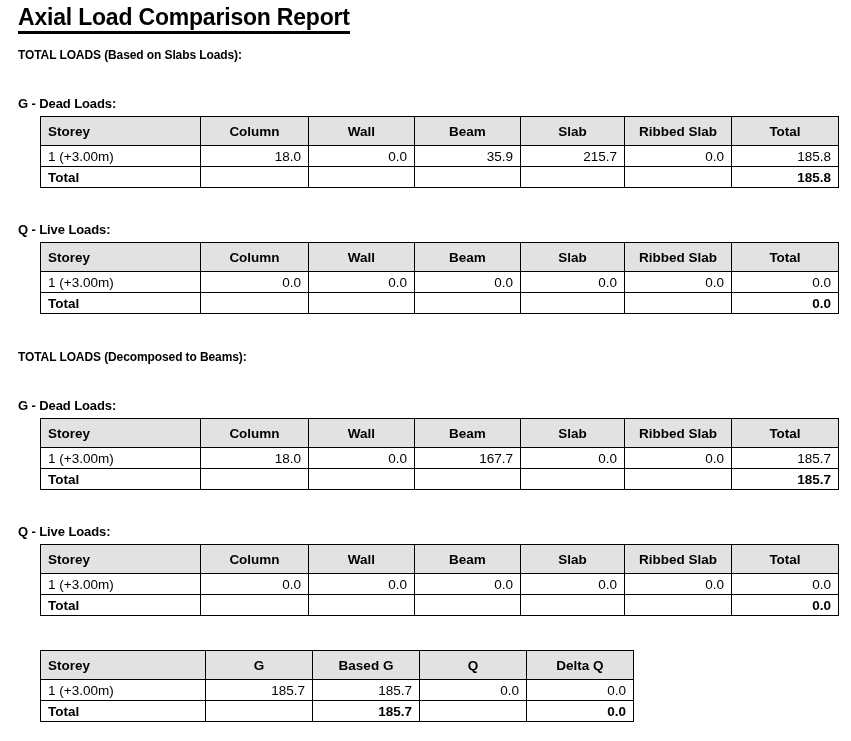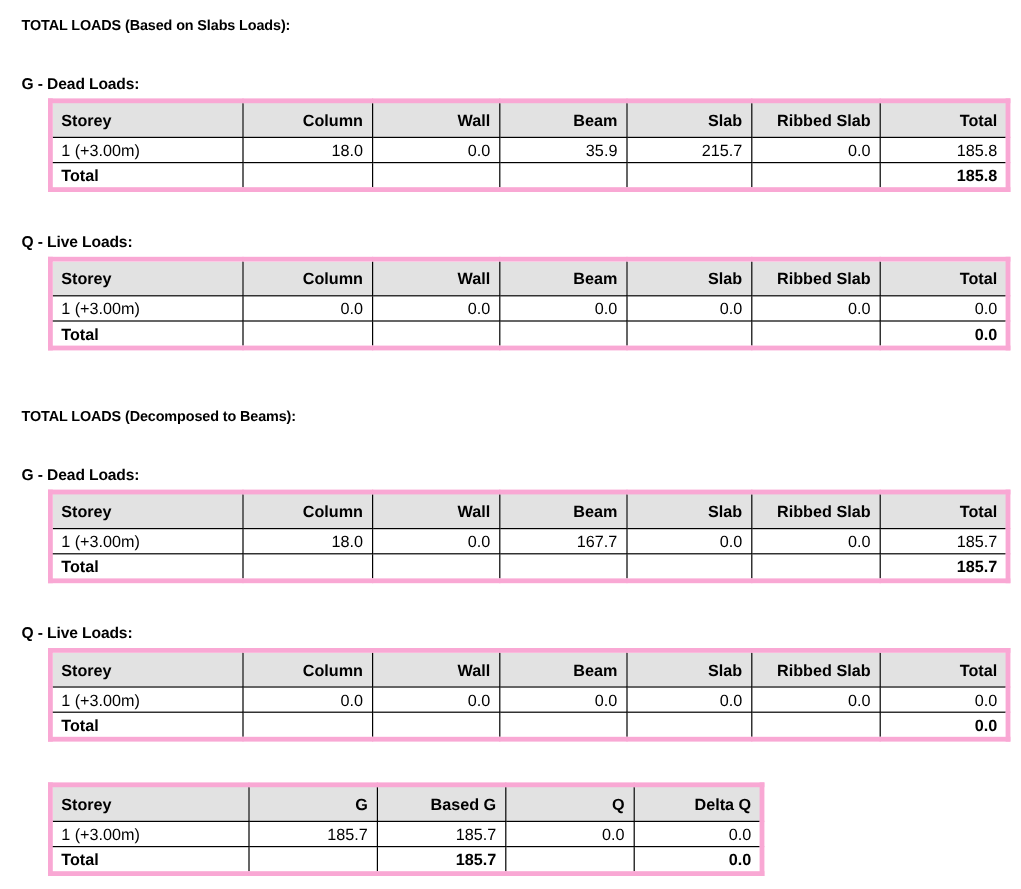--- a/index.html
+++ b/index.html
@@ -40,57 +40,56 @@
 
   
   .section-heading {
     font-size: 12px;
     font-weight: bold;
     padding-left: 18px;
     margin-top: 14px;
     letter-spacing: -0.1px;
   }
   .section-heading.spaced-top {
-    margin-top: 48px;
+    margin-top: 36px;
   }
 
   
   .sub-label {
     font-size: 13px;
     font-weight: bold;
     padding-left: 18px;
     margin-top: 34px;
     margin-bottom: 5px;
     letter-spacing: -0.1px;
   }
 
   
   table.load-table {
     border-collapse: collapse;
     margin-left: 40px;
     table-layout: fixed;
-    border: 4px solid #f9a8d4;
+    border: 1px solid #f9a8d4;
     background: #fff;
   }
   table.load-table.wide { width: 798px; }
   table.load-table.narrow { width: 593px; }
 
   table.load-table th,
   table.load-table td {
     border: 1px solid #000;
     font-size: 13.5px;
     padding: 0 7px;
     overflow: hidden;
     white-space: nowrap;
   }
   table.load-table thead th {
     background: #e2e2e2;
     height: 28px;
     font-weight: bold;
-    text-align: right;
   }
   table.load-table thead th.col-storey {
     text-align: left;
   }
   table.load-table tbody td {
     height: 20px;
     text-align: right;
     font-weight: normal;
   }
   table.load-table tbody td.col-storey {
@@ -117,20 +116,23 @@
   .narrow col.n1 { width: 107px; }
   .narrow col.n2 { width: 107px; }
   .narrow col.n3 { width: 107px; }
   .narrow col.n4 { width: 107px; }
 </style>
 </head>
 <body>
 
 <div class="page">
 
+  <div class="title-wrap">
+    <div class="report-title">Axial Load Comparison Report</div>
+  </div>
 
   <div class="section-heading">TOTAL LOADS (Based on Slabs Loads):</div>
 
   <div class="sub-label">G - Dead Loads:</div>
 
   <table class="load-table wide">
     <colgroup>
       <col class="c0">
         <col class="c1">
         <col class="c2">

